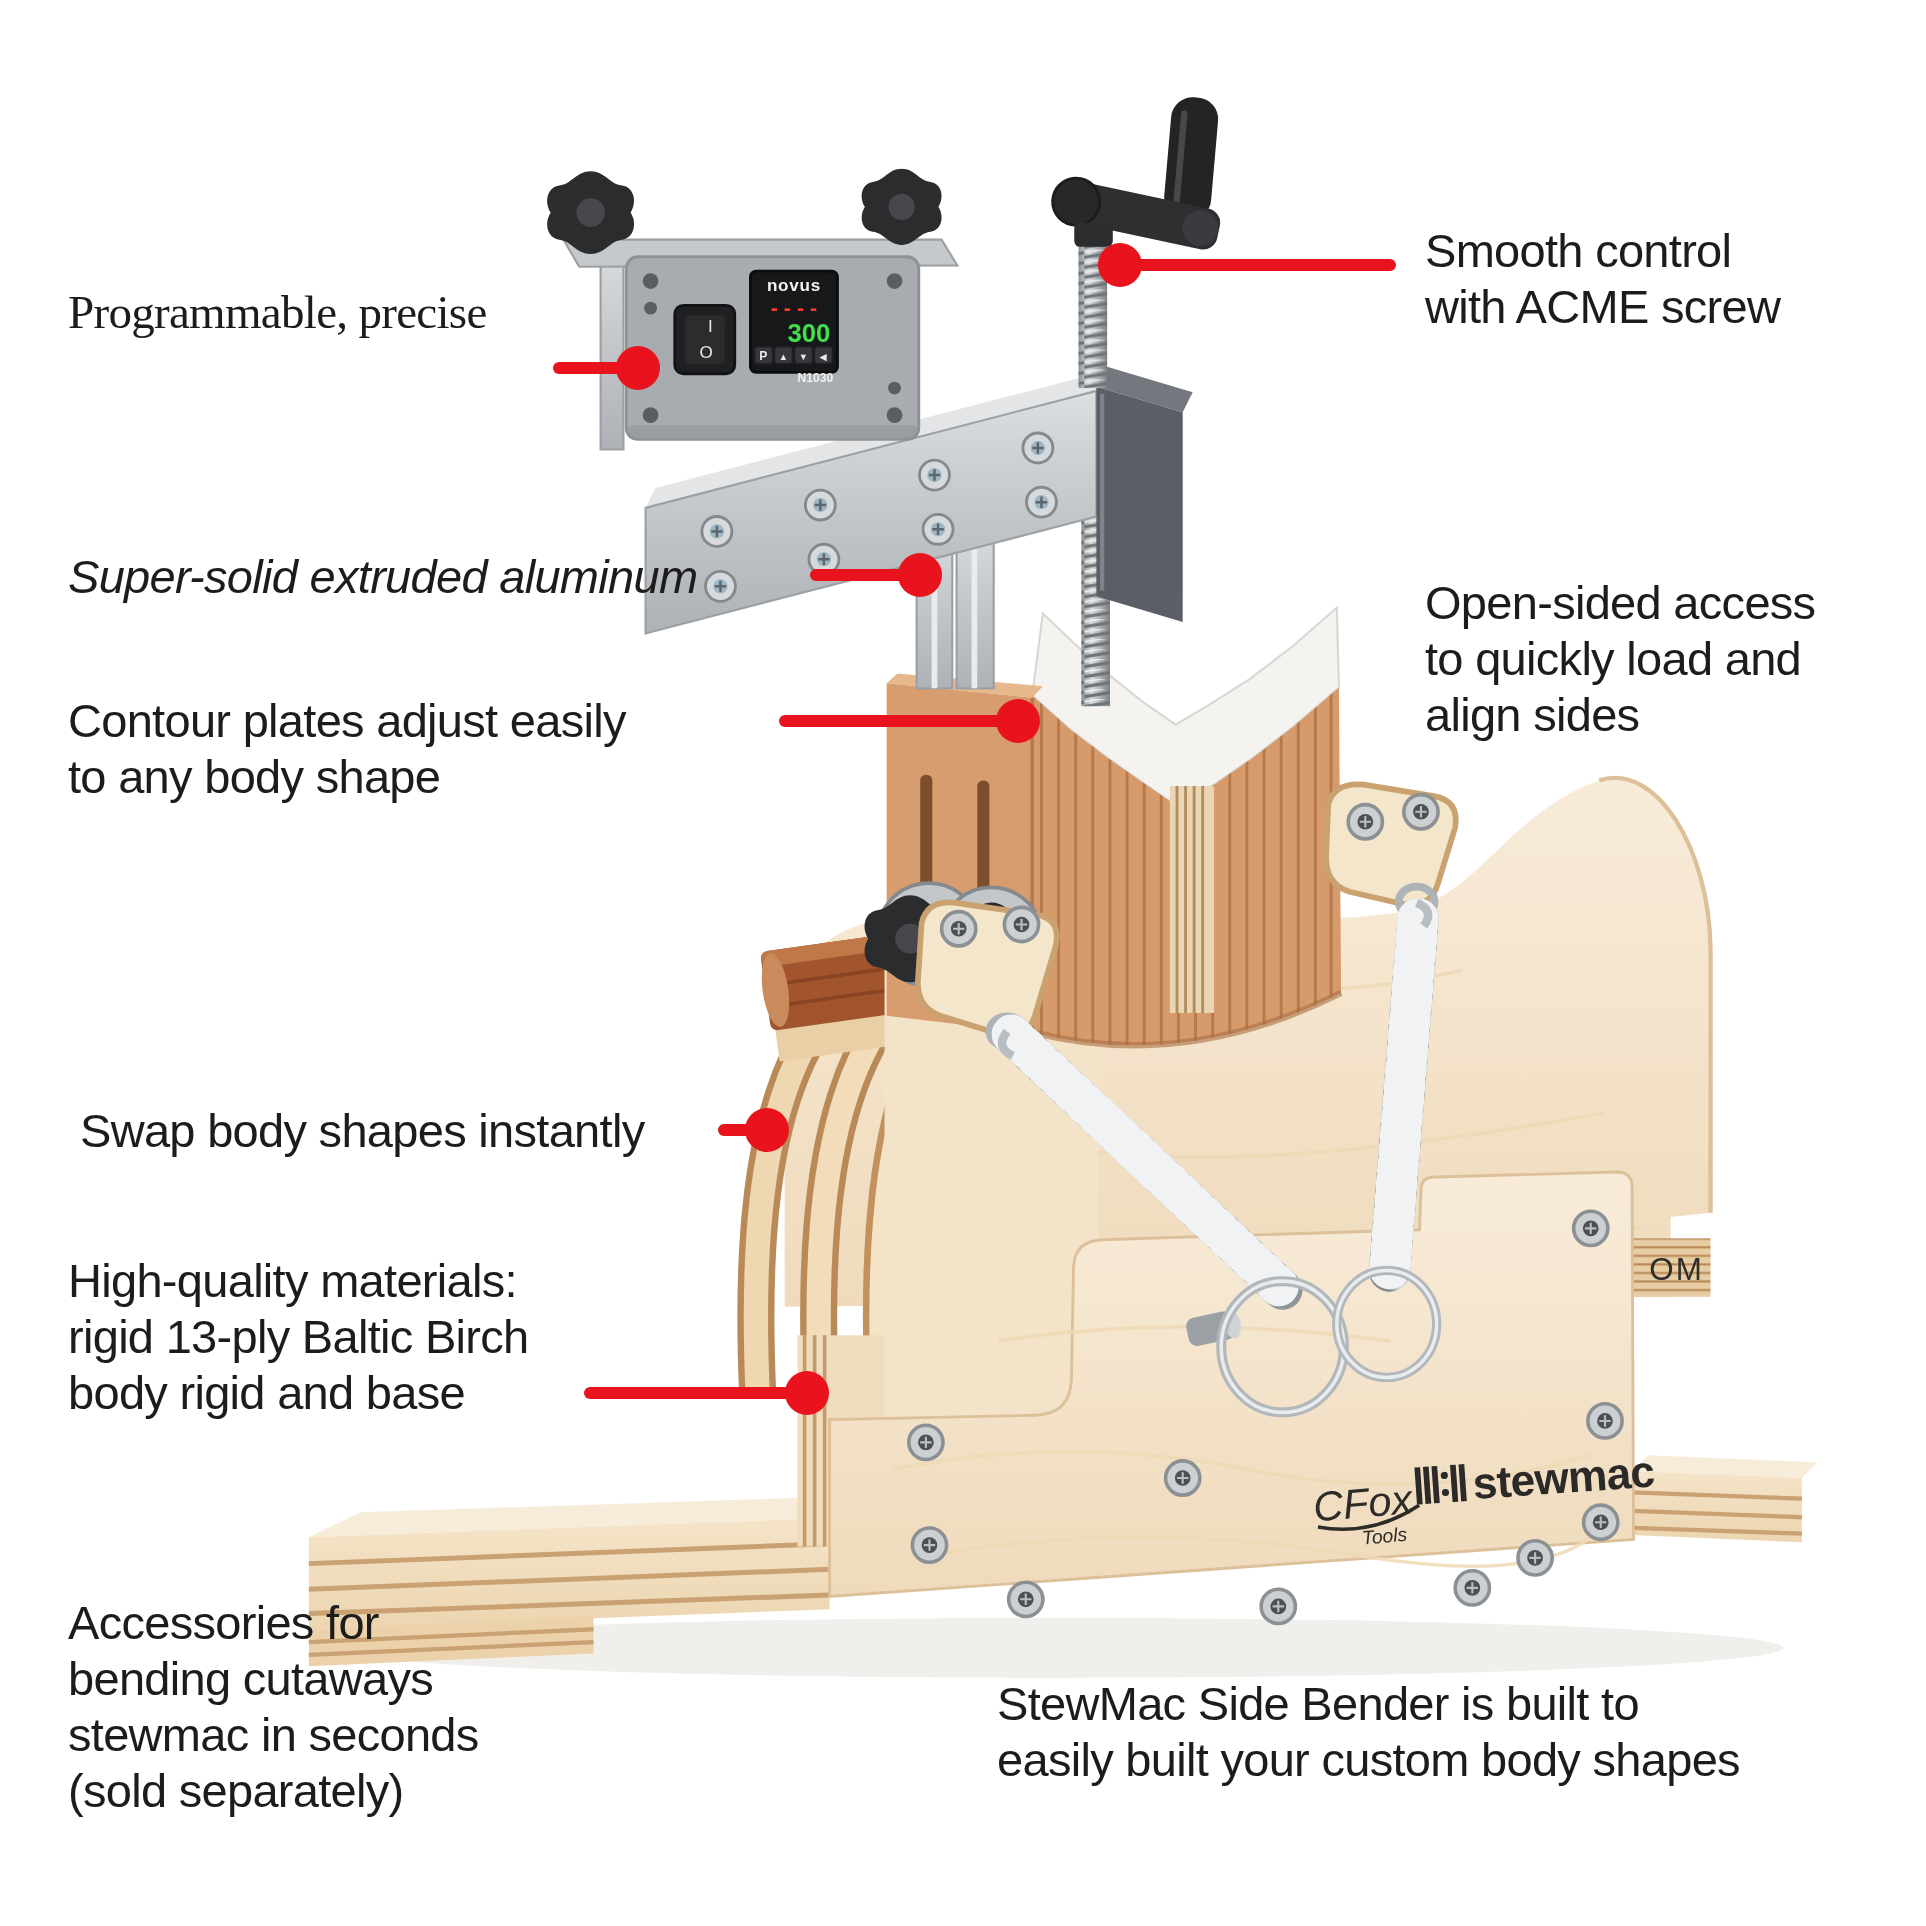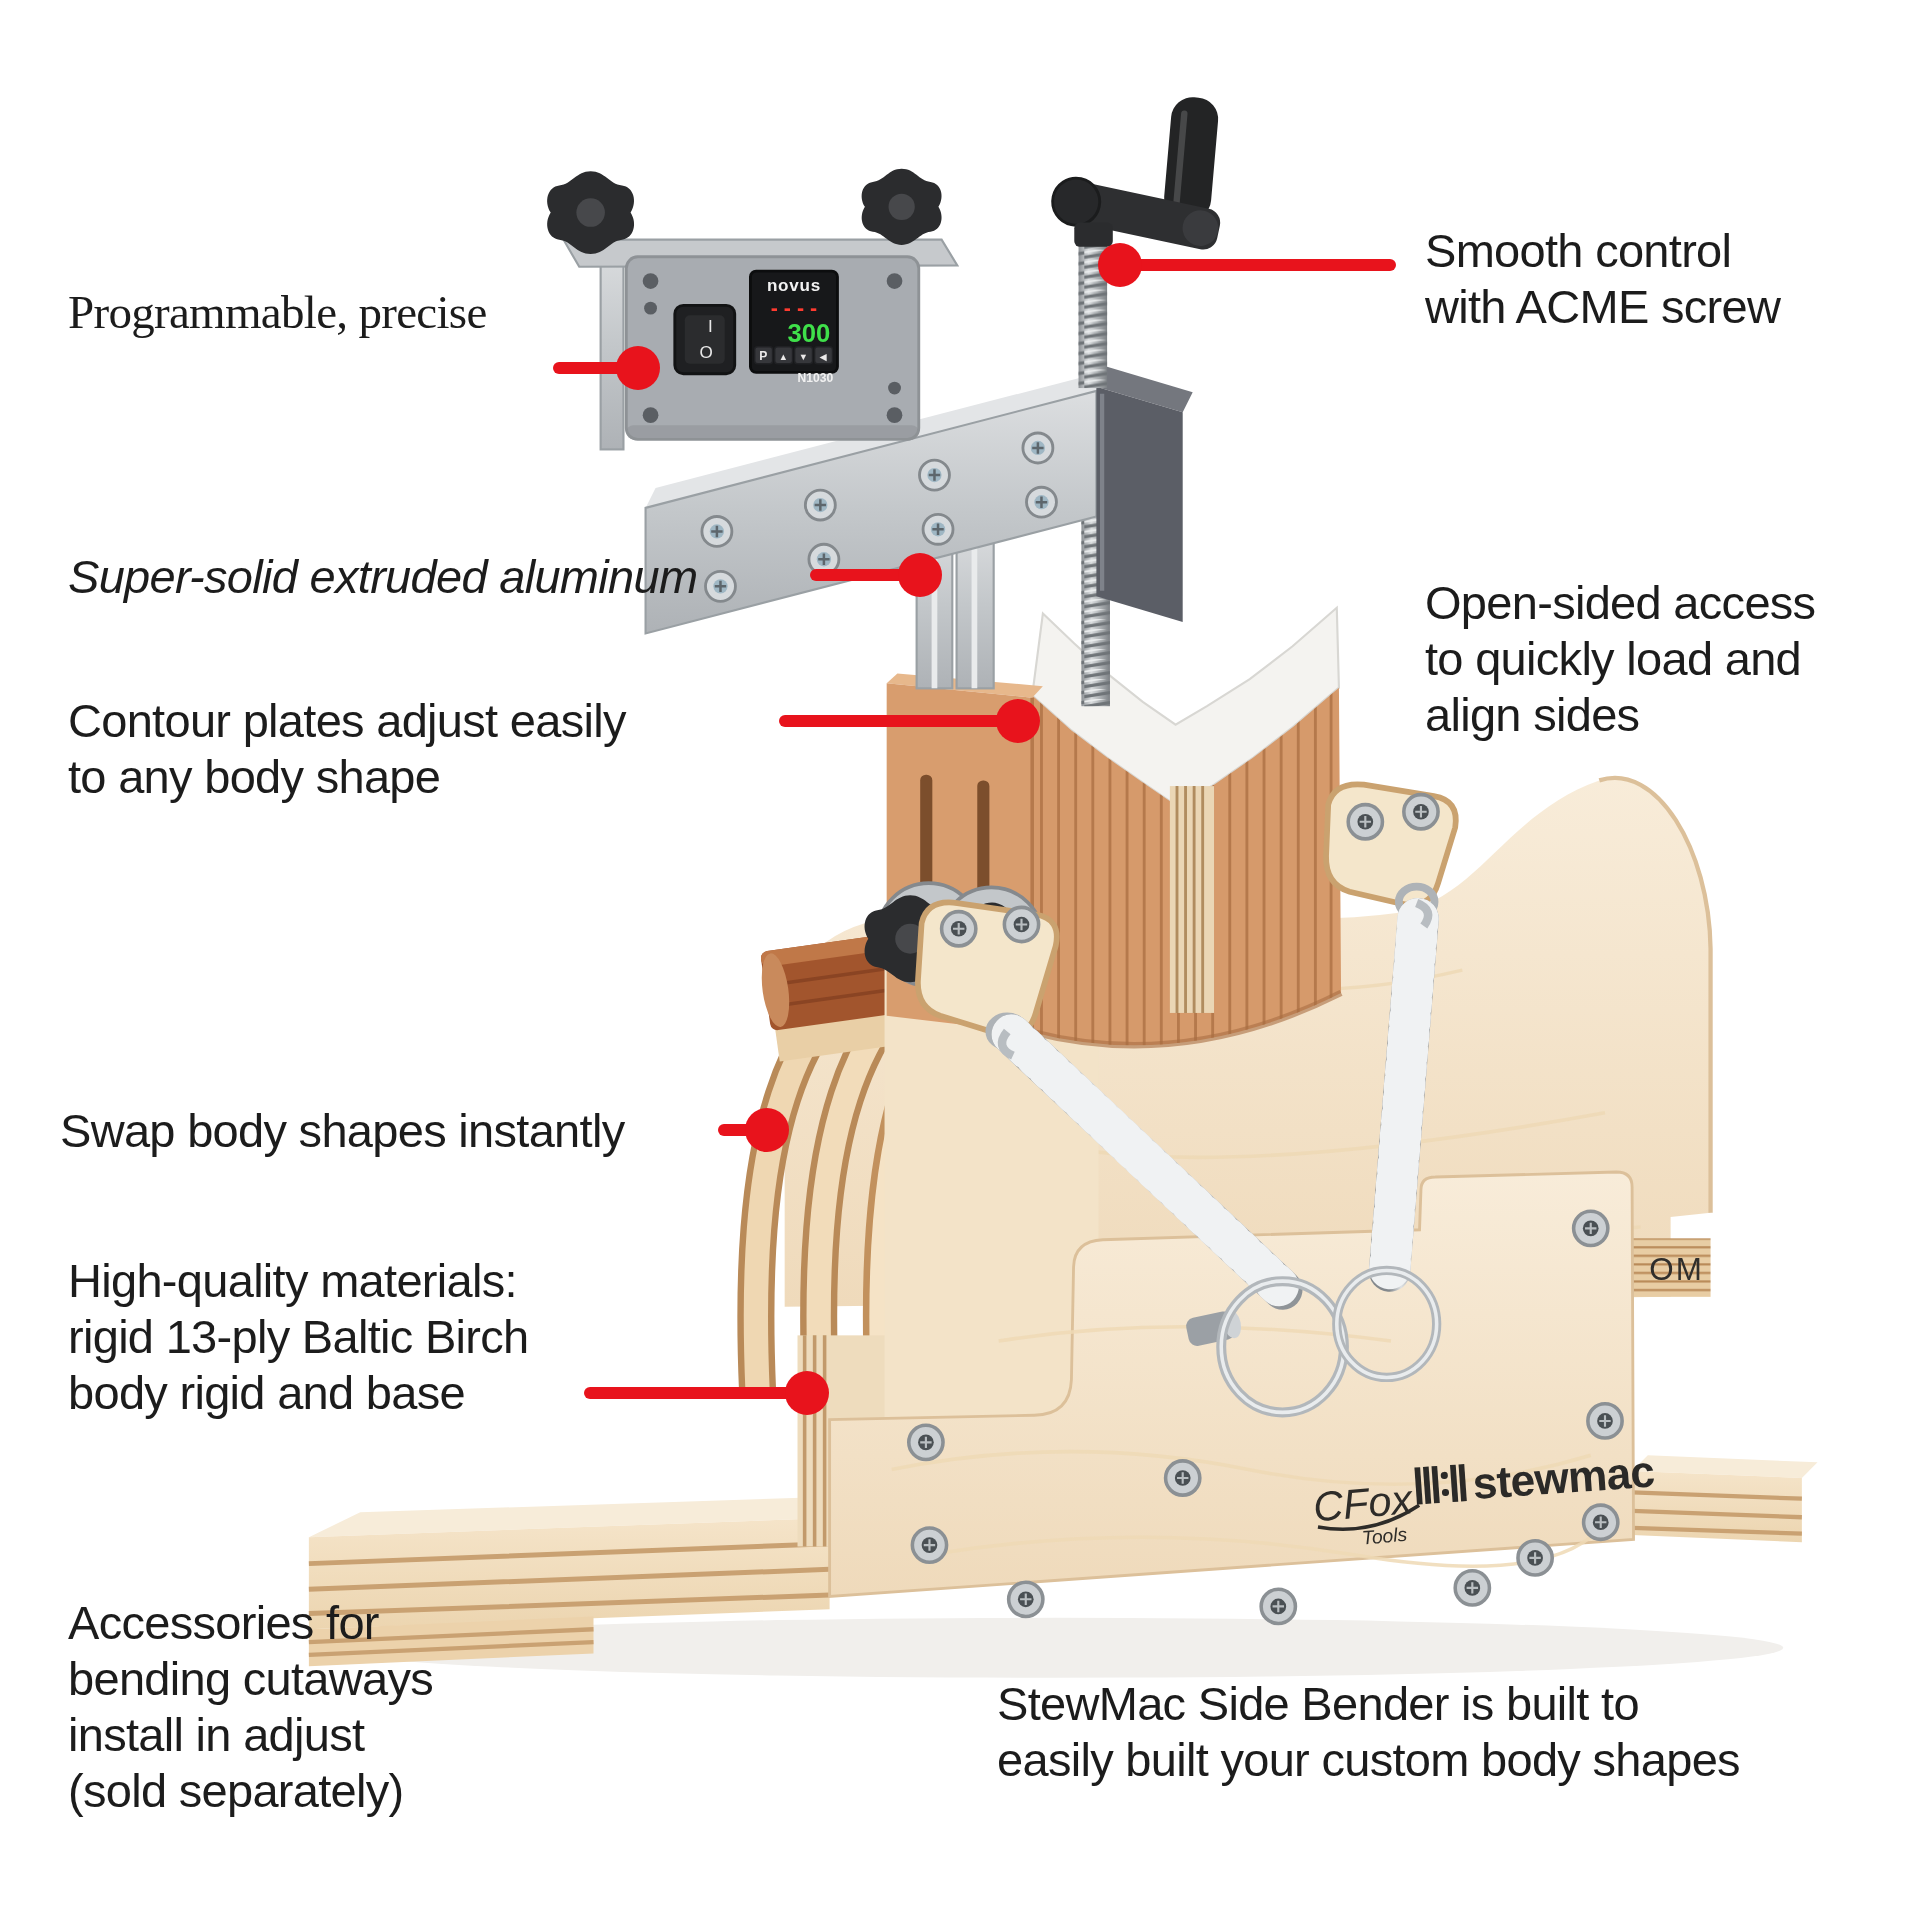--- a/index.html
+++ b/index.html
@@ -298,32 +298,32 @@
 </div>
 <div class="label" style="left:1425px;top:575px;">
   <div>Open-sided access</div>
   <div>to quickly load and</div>
   <div>align sides</div>
 </div>
 <div class="label" style="left:68px;top:693px;">
   <div>Contour plates adjust easily</div>
   <div>to any body shape</div>
 </div>
-<div class="label" style="left:60px;top:1103px;">
+<div class="label" style="left:80px;top:1103px;">
   <div>Swap body shapes instantly</div>
 </div>
 <div class="label" style="left:68px;top:1253px;">
   <div>High-quality materials:</div>
   <div>rigid 13-ply Baltic Birch</div>
   <div>body rigid and base</div>
 </div>
 <div class="label" style="left:68px;top:1595px;">
   <div>Accessories for</div>
   <div>bending cutaways</div>
-  <div>install in adjust</div>
+  <div>stewmac in seconds</div>
   <div>(sold separately)</div>
 </div>
 <div class="label" style="left:997px;top:1676px;">
   <div>StewMac Side Bender is built to</div>
   <div>easily built your custom body shapes</div>
 </div>
 
 <div class="leader" style="left:553px;top:362px;width:86px;">
       <span class="dot dot-right"></span>
     </div>

